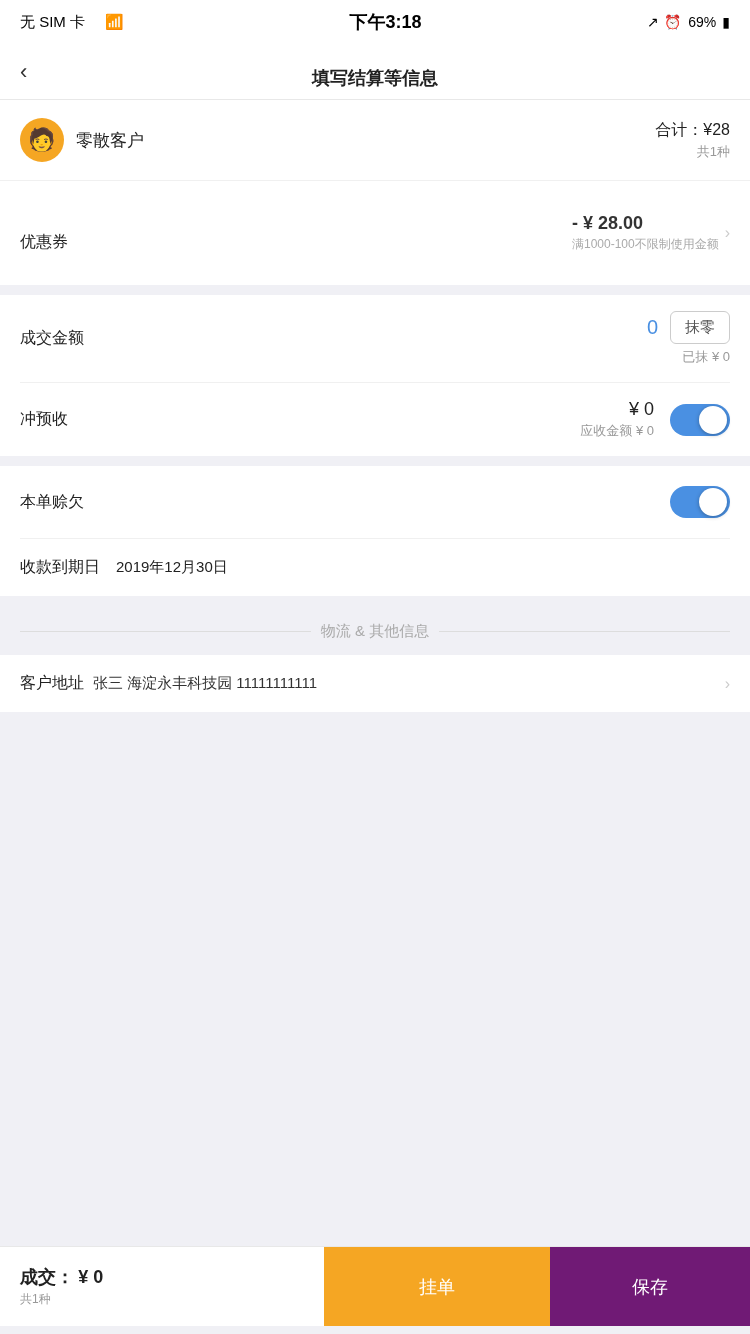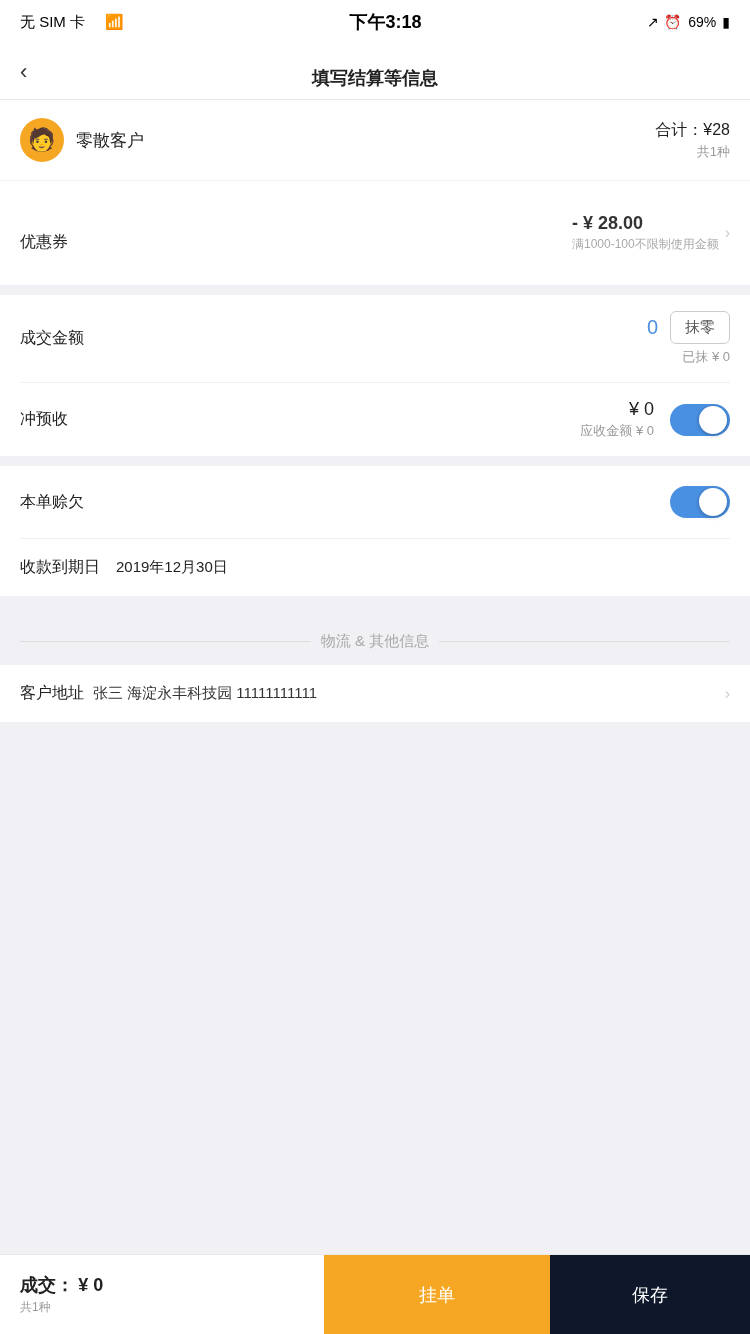--- a/index.html
+++ b/index.html
@@ -158,21 +158,21 @@
       border-radius: 50%;
       background: #fff;
       top: 2px;
       right: 3px;
       box-shadow: 0 1px 4px rgba(0,0,0,0.3);
     }
 
     
     .debit-section {
       background: #fff;
-      margin-bottom: 22px;
+      margin-bottom: 12px;
       padding: 0 20px;
     }
     .debit-row {
       display: flex;
       align-items: center;
       justify-content: space-between;
       padding: 20px 0;
       border-bottom: 1px solid #f0f0f0;
     }
     .debit-row:last-child { border-bottom: none; }
@@ -212,21 +212,21 @@
     .address-label { font-size: 16px; color: #222; min-width: 70px; }
     .address-value { font-size: 15px; color: #333; flex: 1; margin-left: 3px; }
     .address-chevron { font-size: 16px; color: #ccc; }
 
     
     .spacer { height: 100px; background: #f0f0f5; }
 
     
     .footer {
       position: fixed;
-      bottom: 0;
+      bottom: 8px;
       width: 750px;
       height: 80px;
       display: flex;
       align-items: stretch;
       background: #fff;
       border-top: 1px solid #e8e8e8;
     }
     .footer-info {
       flex: 1;
       display: flex;
@@ -243,21 +243,21 @@
       display: flex;
       align-items: center;
       justify-content: center;
       font-size: 18px;
       color: #fff;
       font-weight: 500;
       cursor: pointer;
     }
     .footer-btn-save {
       width: 200px;
-      background: #0f172a;
+      background: #701a75;
       display: flex;
       align-items: center;
       justify-content: center;
       font-size: 18px;
       color: #fff;
       font-weight: 500;
       cursor: pointer;
     }
   </style>
 </head>

